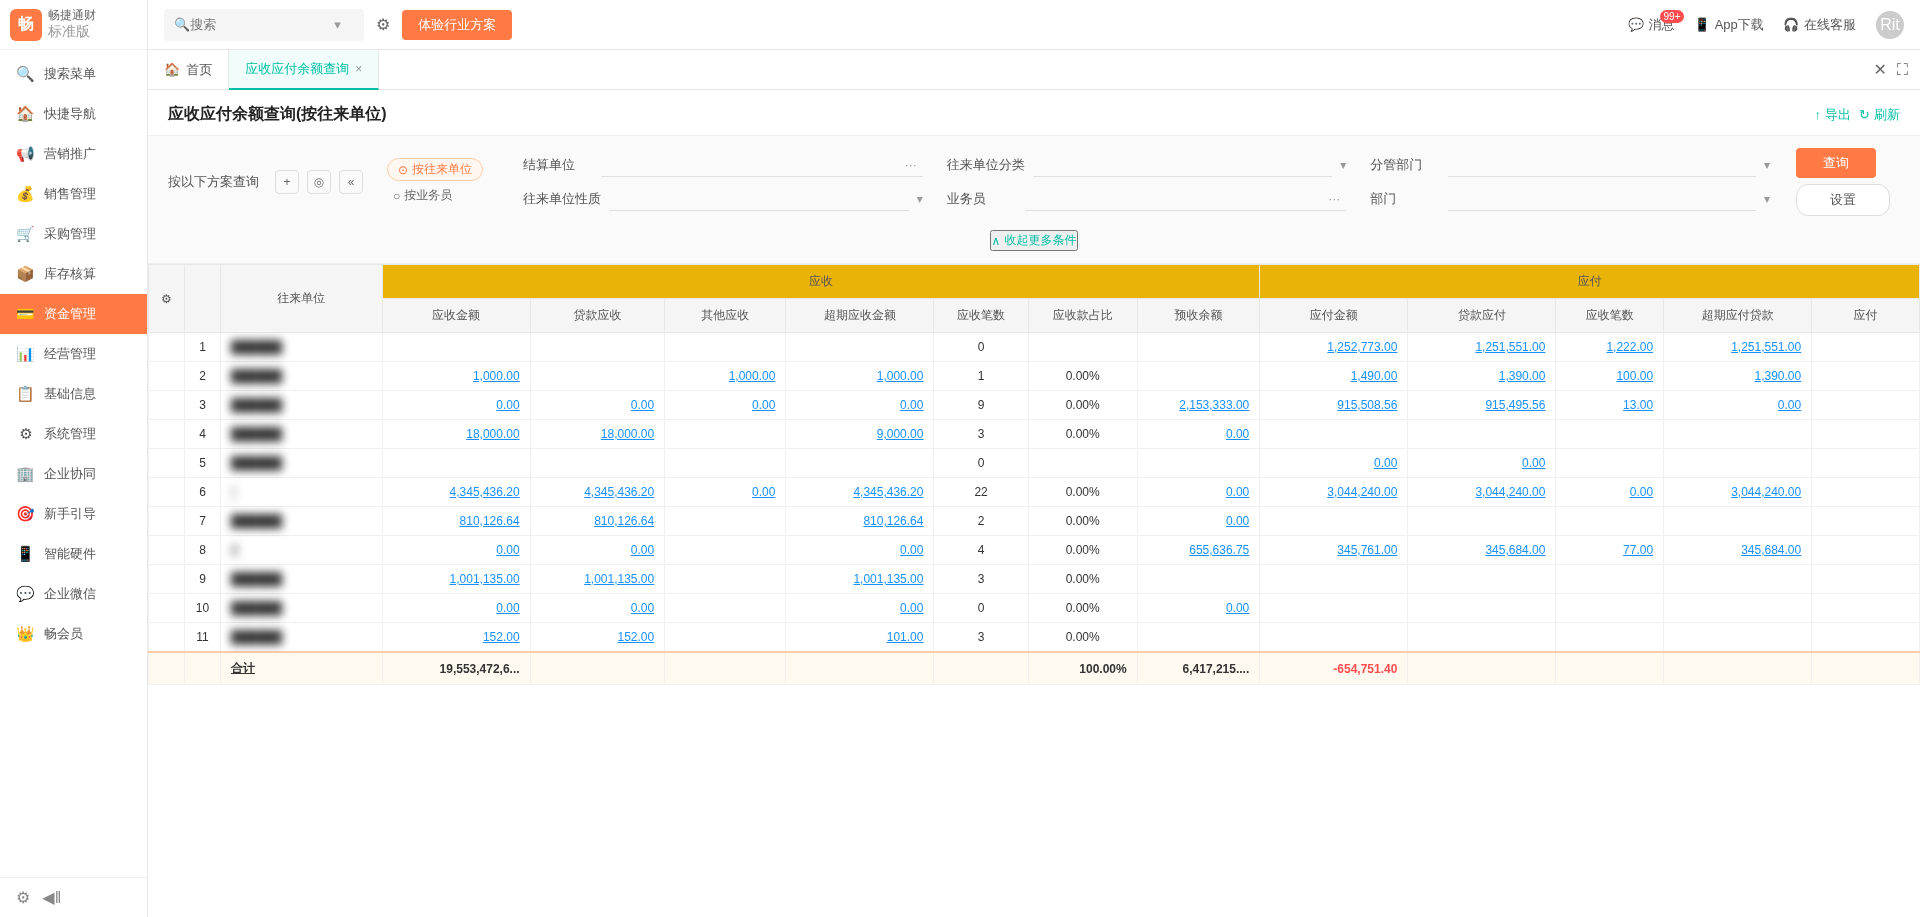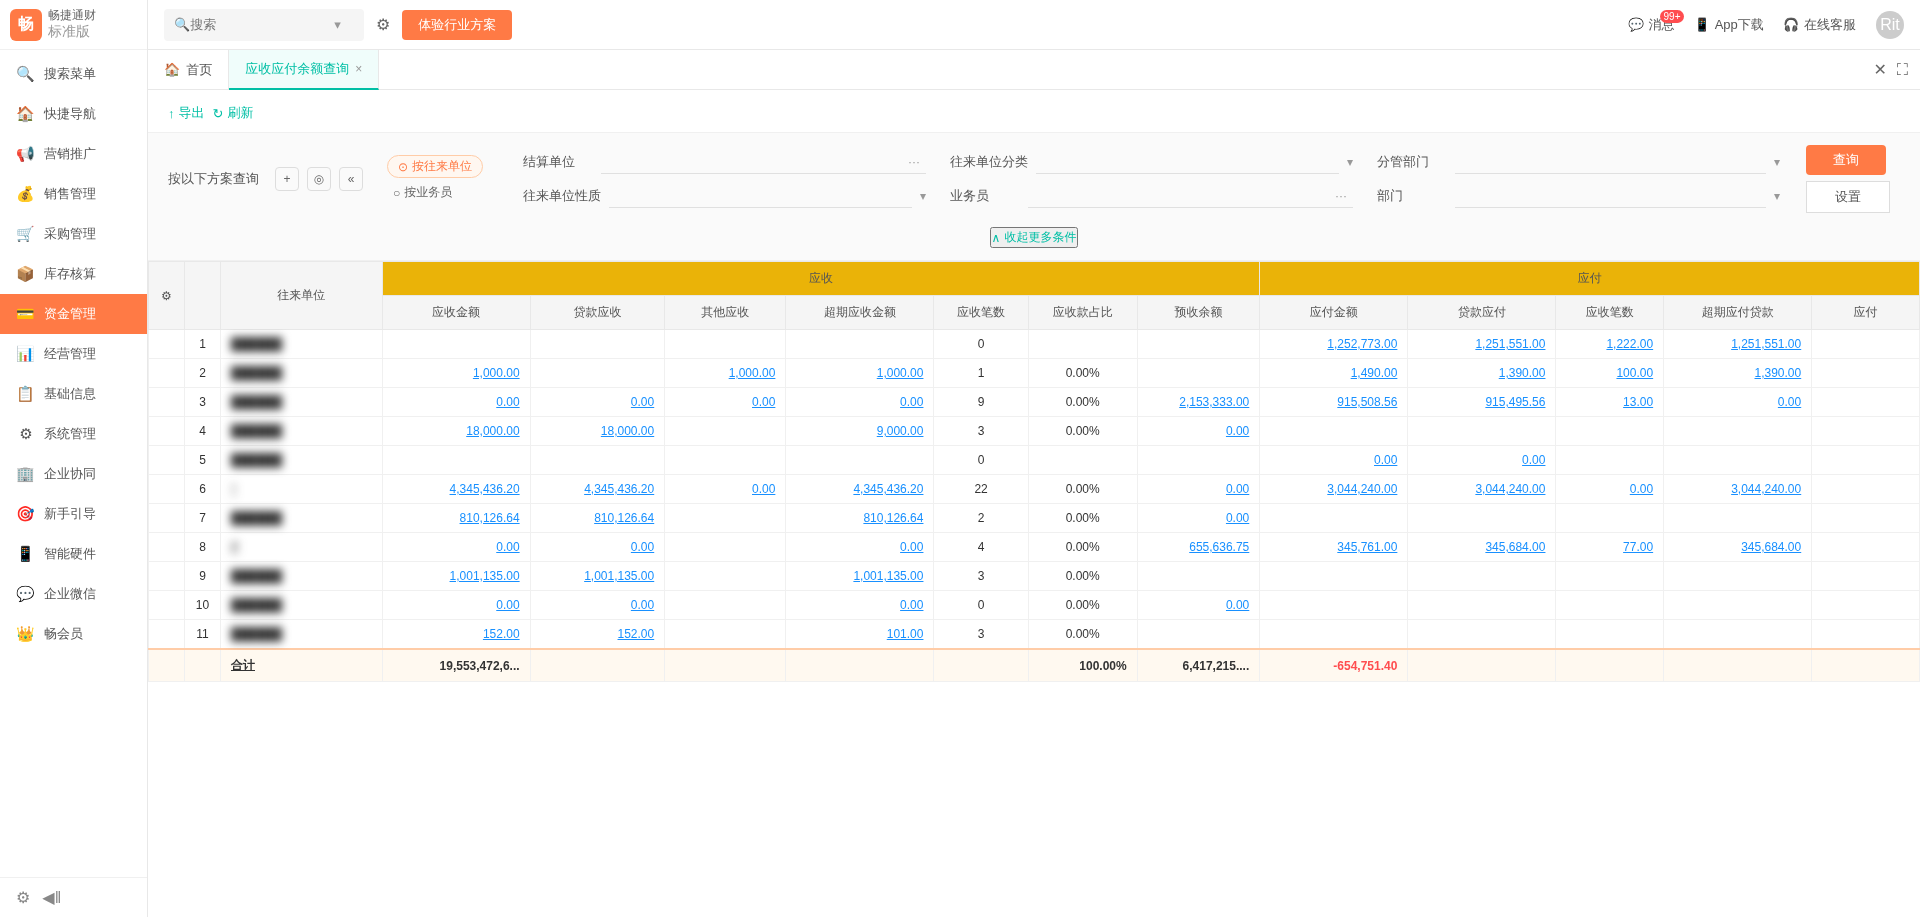--- a/index.html
+++ b/index.html
@@ -146,22 +146,22 @@
     }
     .table-footer td { font-weight: 600; color: #333; }
     .gear-cell { text-align: center !important; }
 
     
     .query-btn {
       background: #ff7a45; color: #fff; border: none; border-radius: 4px;
       padding: 6px 20px; font-size: 13px; cursor: pointer; display: block; width: 80px; margin-bottom: 6px;
     }
     .set-btn {
-      background: #fff; color: #555; border: 1px solid #ddd; border-radius: 0;
-      padding: 6px 20px; font-size: 13px; cursor: pointer; display: block; width: 84px;
+      background: #fff; color: #555; border: 1px solid #ddd; border-radius: 12px;
+      padding: 6px 20px; font-size: 13px; cursor: pointer; display: block; width: 94px;
     }
     .btn-area { display: flex; flex-direction: column; justify-content: center; padding: 0 10px; }
 
     .negative { color: #ff4d4f !important; }
 
     .settings-col { width: 36px; }
   </style>
 </head>
 <body>
 
@@ -282,20 +282,21 @@
     </div>
     <div class="tab-bar-actions">
       <span class="tab-bar-action">✕</span>
       <span class="tab-bar-action">⛶</span>
     </div>
   </div>
 
   <div class="page-content">
 
     <div class="page-header">
+      <span class="page-title">应收应付余额查询(按往来单位)</span>
       <div class="page-actions">
         <button class="page-action-btn">
           <span>↑</span>
           <span>导出</span>
         </button>
         <button class="page-action-btn">
           <span>↻</span>
           <span>刷新</span>
         </button>
       </div>

